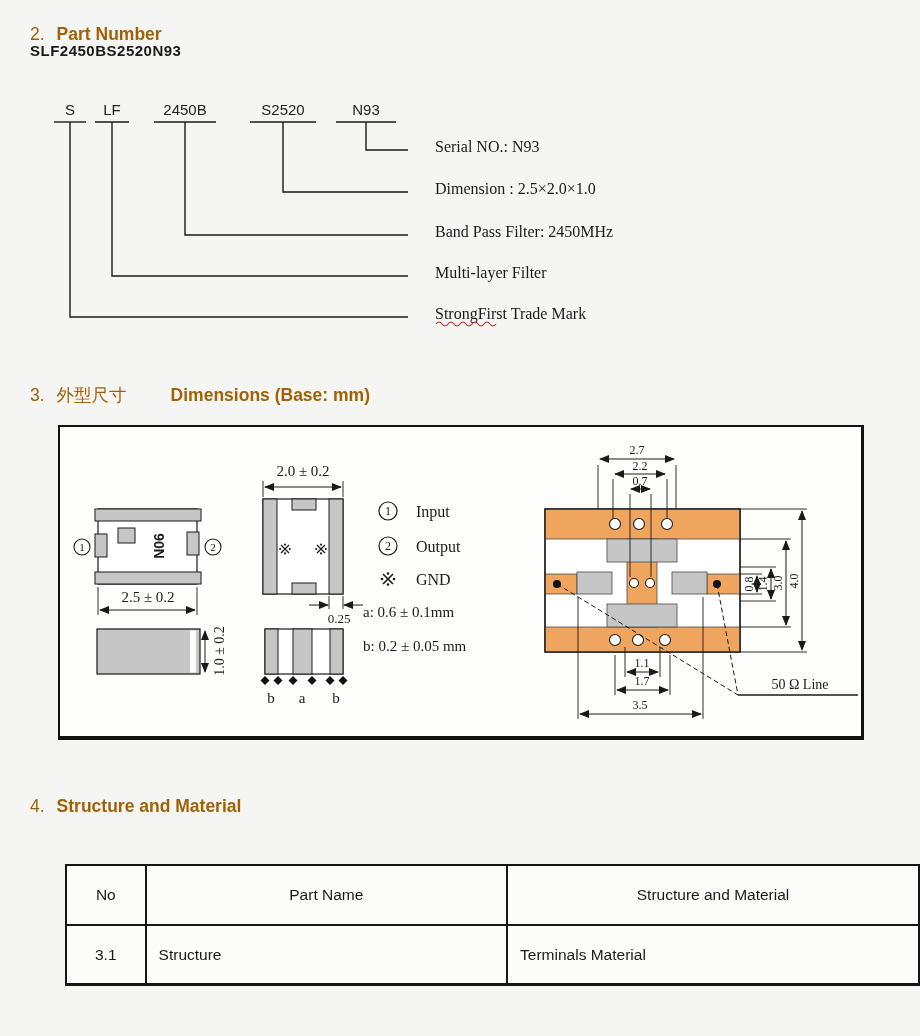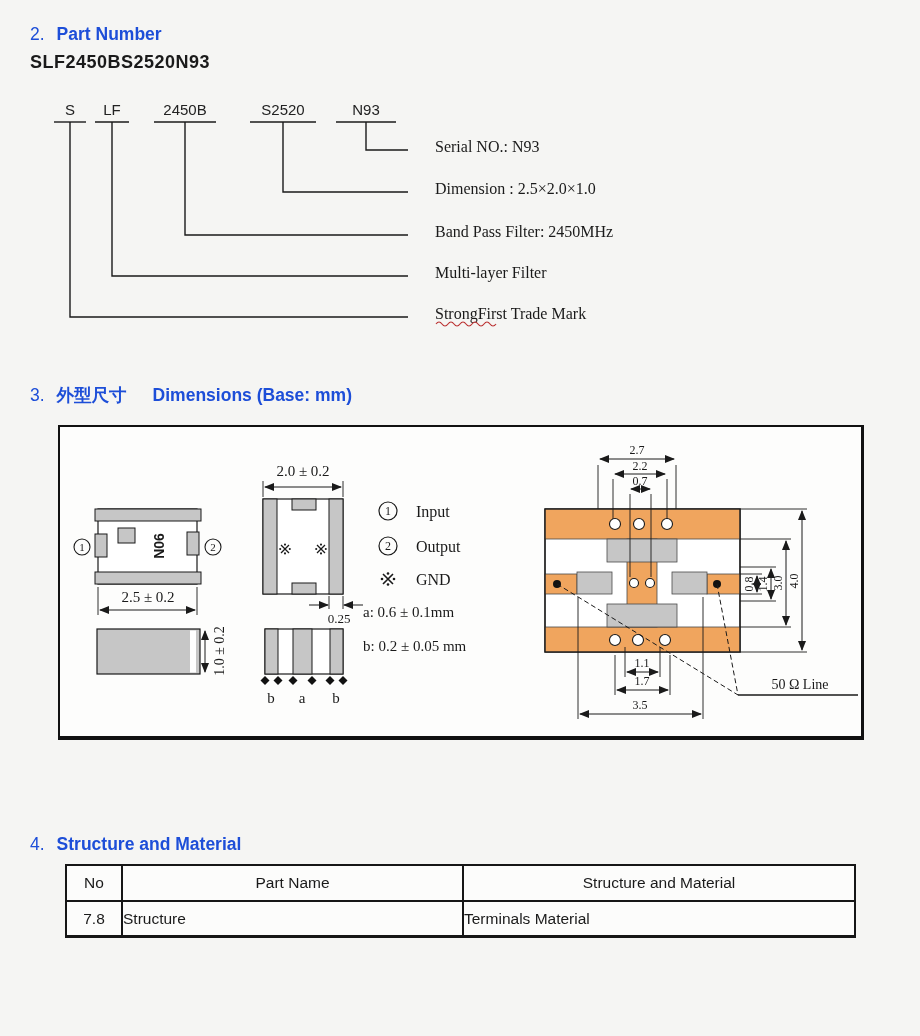--- a/index.html
+++ b/index.html
@@ -3,25 +3,25 @@
 <meta charset="utf-8">
 <style>
   html,body{margin:0;padding:0;}
   body{
     width:920px;height:1036px;position:relative;overflow:hidden;
     background:#f5f5f3;
     font-family:"Liberation Sans", sans-serif;
     color:#1a1a1a;
   }
   .abs{position:absolute;}
-  .sec-h{position:absolute;left:30px;font-size:17.5px;color:#1d4ed8;white-space:nowrap;}
+  .sec-h{position:absolute;left:30px;font-size:17.5px;color:#a16207;white-space:nowrap;}
   .hnum{font-weight:400;margin-right:12px;}
   .hbold{font-weight:700;}
-  .cjk{font-weight:700;margin-right:26px;}
-  .partnum{position:absolute;left:30px;top:52px;font-weight:700;font-size:18px;letter-spacing:.5px;}
+  .cjk{font-weight:400;margin-right:44px;}
+  .partnum{position:absolute;left:30px;top:42px;font-weight:700;font-size:15px;letter-spacing:.5px;}
   svg{position:absolute;overflow:visible;}
   svg text{fill:#1a1a1a;}
   .ser16{font:16px "Liberation Serif", serif;}
   .ser15{font:15px "Liberation Serif", serif;}
   .ser14{font:14px "Liberation Serif", serif;}
   .ser13{font:13px "Liberation Serif", serif;}
   .ser12{font:12px "Liberation Serif", serif;}
   .snum{font:11px "Liberation Serif", serif;}
   .seg{font:15px "Liberation Sans", sans-serif;fill:#222;}
   .mark{font:700 14px "Liberation Sans", sans-serif;}
@@ -30,21 +30,21 @@
   .dim{stroke:#1a1a1a;stroke-width:1;fill:none;marker-start:url(#arr);marker-end:url(#arr);}
   .dimE{stroke:#1a1a1a;stroke-width:1;fill:none;marker-end:url(#arr);}
   .dimS{stroke:#1a1a1a;stroke-width:1;fill:none;marker-start:url(#arr);}
   .dash{stroke:#1a1a1a;stroke-width:1;fill:none;stroke-dasharray:5 3;}
   .figbox{
     position:absolute;left:58px;top:425px;width:806px;height:315px;
     background:#fdfdfc;border:2px solid #111;
     border-right-width:3px;border-bottom-width:4px;box-sizing:border-box;
   }
   .s4table{position:absolute;left:65px;top:864px;border-collapse:collapse;table-layout:fixed;background:#fcfcfb;}
-  .s4table th,.s4table td{border:2px solid #161616;font-size:15.5px;font-weight:400;padding:0;}
+  .s4table th,.s4table td{border:2px solid #161616;font-size:15.5px;font-weight:400;padding:12px;}
   .s4table{border:2px solid #161616;border-bottom-width:3px;}
   .s4table th{height:34px;text-align:center;}
   .s4table td{height:33px;}
   .c-no{width:54px;text-align:center;}
   .c-name{width:339px;padding-left:11px;margin-left:40px;}
   .c-mat{width:390px;padding-left:11px;}
 </style>
 </head>
 <body>
 
@@ -243,32 +243,32 @@
     <line class="dim" x1="520" y1="287" x2="641" y2="287"></line>
     <text class="ser12" x="580" y="282" text-anchor="middle">3.5</text>
 
     <path class="dash" d="M497,157 L678,268 M657,157 L678,268"></path>
     <line class="ln" x1="678" y1="268" x2="798" y2="268"></line>
     <text class="ser14" x="740" y="262" text-anchor="middle">50 Ω Line</text>
   </g>
 </svg>
 </div>
 
-<div class="sec-h" style="top:834px">
+<div class="sec-h" style="top:796px">
   <span class="hnum">4.</span><span class="hbold">Structure and Material</span>
 </div>
 
 <table class="s4table">
   <thead>
     <tr>
       <th class="c-no">No</th>
       <th class="c-name">Part Name</th>
       <th class="c-mat">Structure and Material</th>
     </tr>
   </thead>
   <tbody>
     <tr>
-      <td class="c-no">7.8</td>
+      <td class="c-no">3.1</td>
       <td class="c-name">Structure</td>
       <td class="c-mat">Terminals Material</td>
     </tr>
   </tbody>
 </table>
 
 </body></html>

